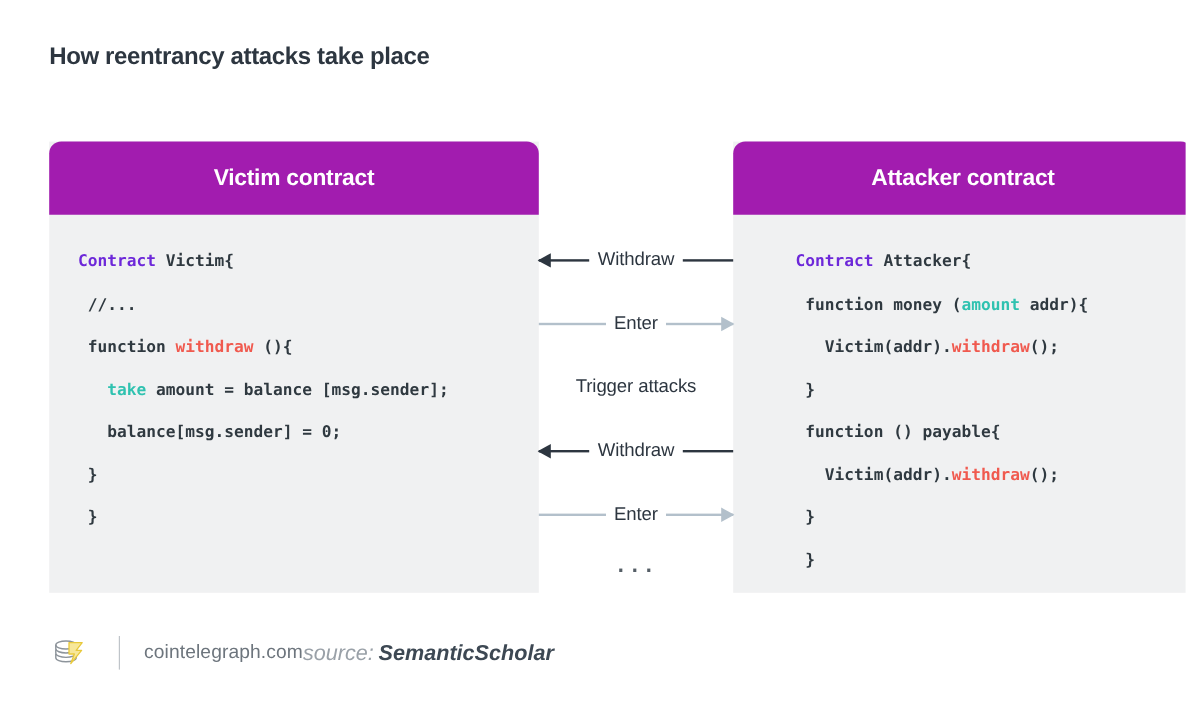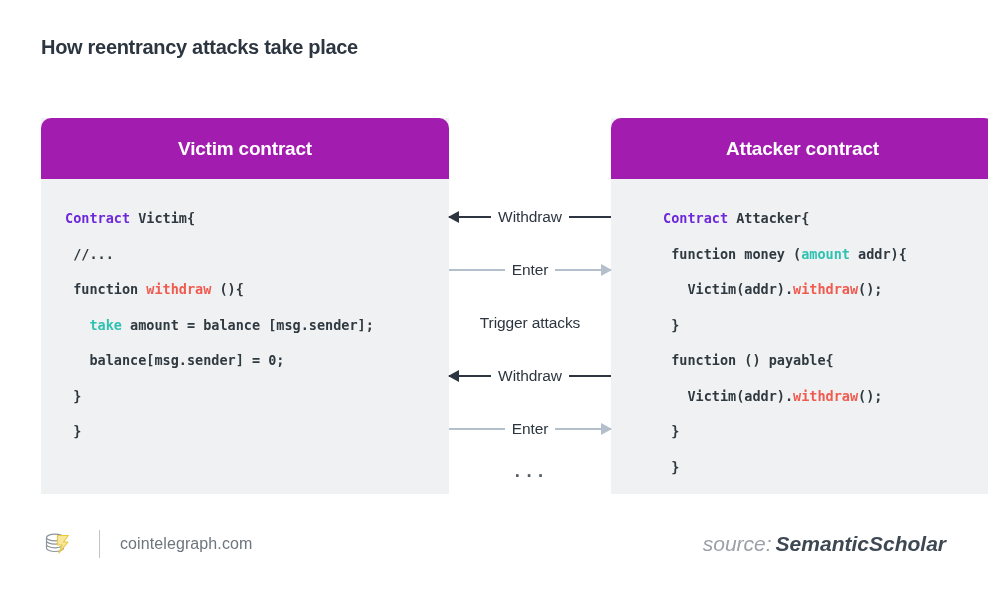--- a/index.html
+++ b/index.html
@@ -136,41 +136,40 @@
 
   
   .footer {
     position: absolute;
     left: 41px;
     right: 42px;
     top: 518px;
     height: 52px;
     display: flex;
     align-items: center;
-    justify-content: space-between;
   }
   .brand {
     display: flex;
     align-items: center;
     gap: 0;
   }
   .brand-logo { width: 34px; height: 34px; display: block; }
   .brand-divider {
     width: 1px;
     height: 28px;
     background: #bfc4c9;
     margin: 0 20px 0 24px;
   }
   .brand-name {
     font-size: 16px;
     color: #6d757d;
     letter-spacing: 0.1px;
   }
   .source {
-    font-size: 21px;
+    font-size: 18px;
     font-style: italic;
     color: #9aa1a8;
     white-space: nowrap;
   }
   .source-name {
     font-weight: bold;
     font-style: italic;
     color: #3d4853;
     margin-left: 4px;
   }

